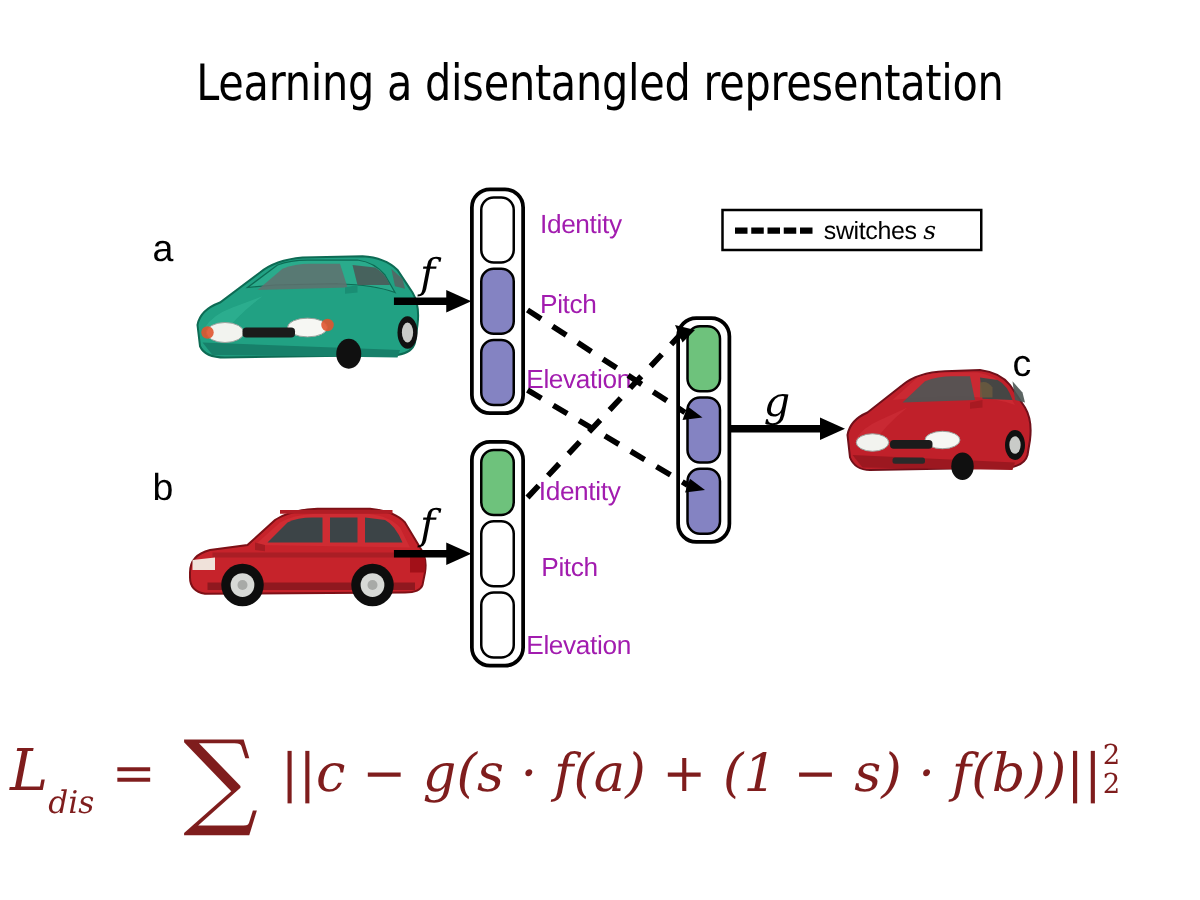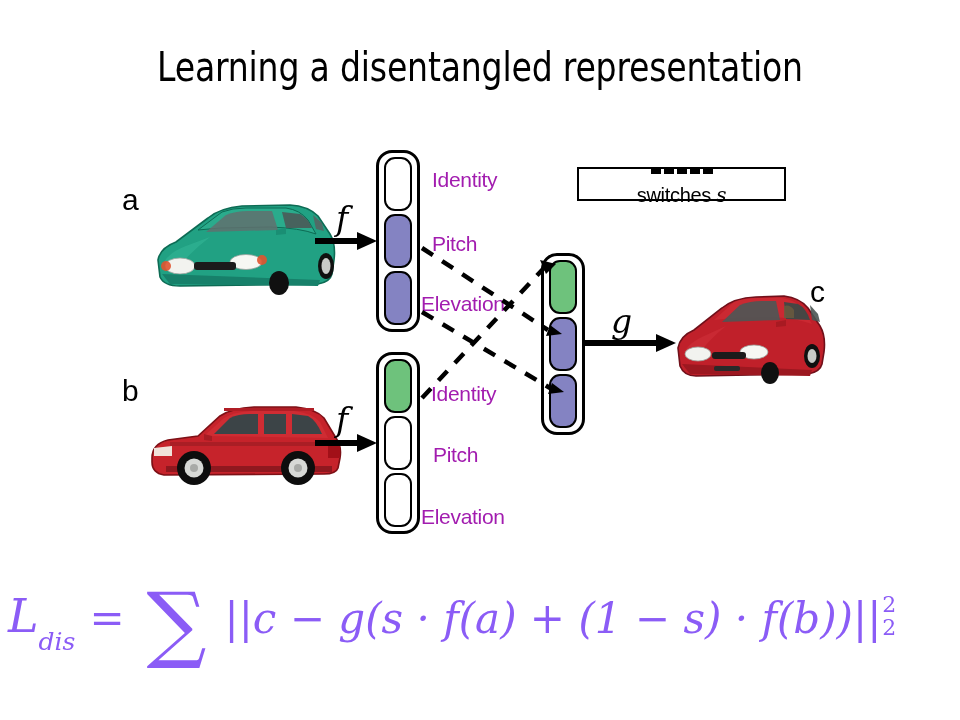--- a/index.html
+++ b/index.html
@@ -120,21 +120,21 @@
   }
 
   
   .equation {
     position: absolute;
     left: 8px;
     top: 548px;
     width: 944px;
     height: 140px;
     font-family: "DejaVu Serif", "Liberation Serif", serif;
-    color: #8b5cf6;
+    color: #7f1d1d;
   }
   .eq-row {
     display: flex;
     align-items: center;
     height: 140px;
     font-size: 42px;
     white-space: nowrap;
   }
   .cal { font-family: "DejaVu Serif", "Liberation Serif", serif; font-style: italic; font-size: 46px; }
   .sub { font-size: 25px; font-style: italic; vertical-align: sub; position: relative; top: 9px; }
@@ -326,21 +326,21 @@
         <ellipse cx="140" cy="74" rx="4.5" ry="7" fill="#c9cbc8"></ellipse>
 
         <path d="M104 40 L114 38 L114 44 L104 45 Z" fill="#a81a22"></path>
 
         <path d="M112 24 Q118 22 122 28 L122 36 L112 36 Z" fill="#6b5a3e" opacity="0.85"></path>
       </g>
     </svg>
   </div>
   <div class="car-letter" style="left:810px; top:275px;">c</div>
 
-  <div class="legend" style="left:577px; top:167px; width:209px; height:34px;flex-direction:column;">
+  <div class="legend" style="left:577px; top:167px; width:209px; height:34px;">
     <span class="legend-dash"></span>
     <span class="legend-text"><span>switches</span> <i>s</i></span>
   </div>
 
   <div class="equation">
     <div class="eq-row">
       <span>
         <span class="cal">L</span><span class="sub">dis</span>
       </span>
       <span style="margin:0 14px 0 14px;">=</span>

